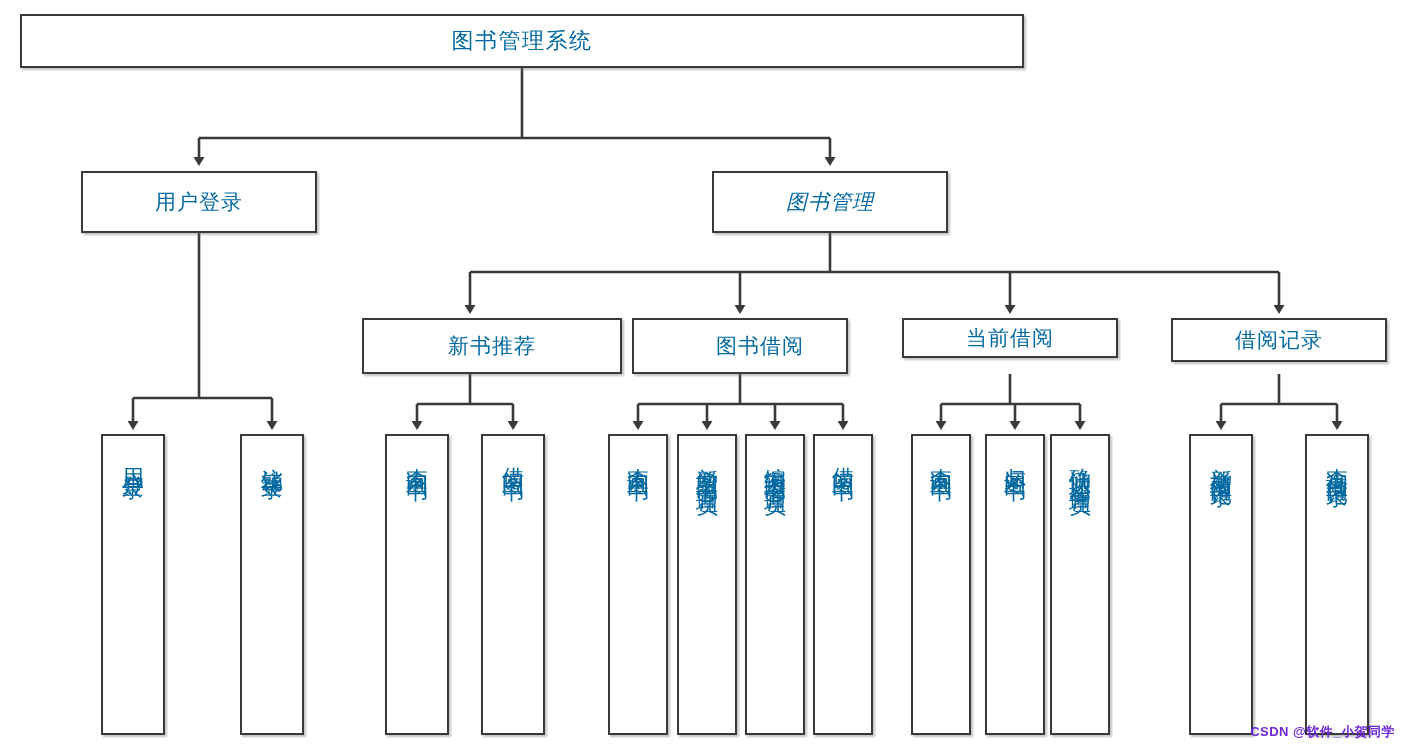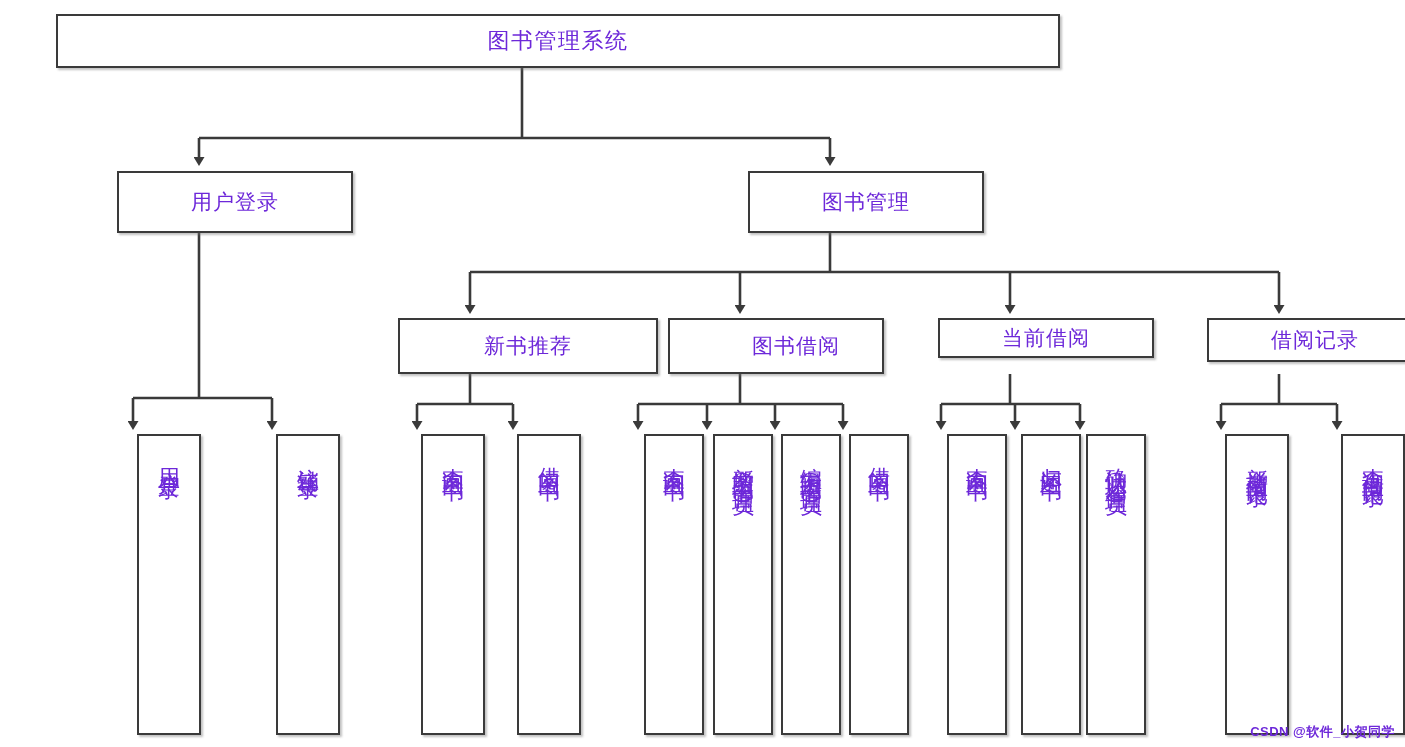--- a/index.html
+++ b/index.html
@@ -27,22 +27,21 @@
   }
   .node {
     position: absolute;
     box-sizing: border-box;
     background: #ffffff;
     border: 2px solid #3a3a3a;
     box-shadow: 2px 2px 2px rgba(120,120,120,0.45);
     display: flex;
     align-items: center;
     justify-content: center;
-    color: #6d28d9;
-    margin-left: 36px;
+    color: #0369a1;
   }
   .node-label {
     display: block;
     text-align: center;
     line-height: 1.15;
     white-space: nowrap;
   }
   
   .node.horiz .node-label {
     font-size: 21px;
@@ -131,21 +130,21 @@
     </g>
   </svg>
 
   <div class="node horiz root" style="left:20px; top:14px; width:1004px; height:54px;">
     <span class="node-label">图书管理系统</span>
   </div>
 
   <div class="node horiz" style="left:81px; top:171px; width:236px; height:62px;">
     <span class="node-label">用户登录</span>
   </div>
-  <div class="node horiz" style="left:712px; top:171px; width:236px; height:62px;">
+  <div class="node horiz" style="left:712px; top:171px; width:236px; height:62px;font-style:italic;">
     <span class="node-label">图书管理</span>
   </div>
 
   <div class="node horiz" style="left:362px; top:318px; width:260px; height:56px;">
     <span class="node-label">新书推荐</span>
   </div>
   <div class="node horiz" style="left:632px; top:318px; width:216px; height:56px;padding-left:40px;">
     <span class="node-label">图书借阅</span>
   </div>
   <div class="node horiz" style="left:902px; top:318px; width:216px; height:40px;">

